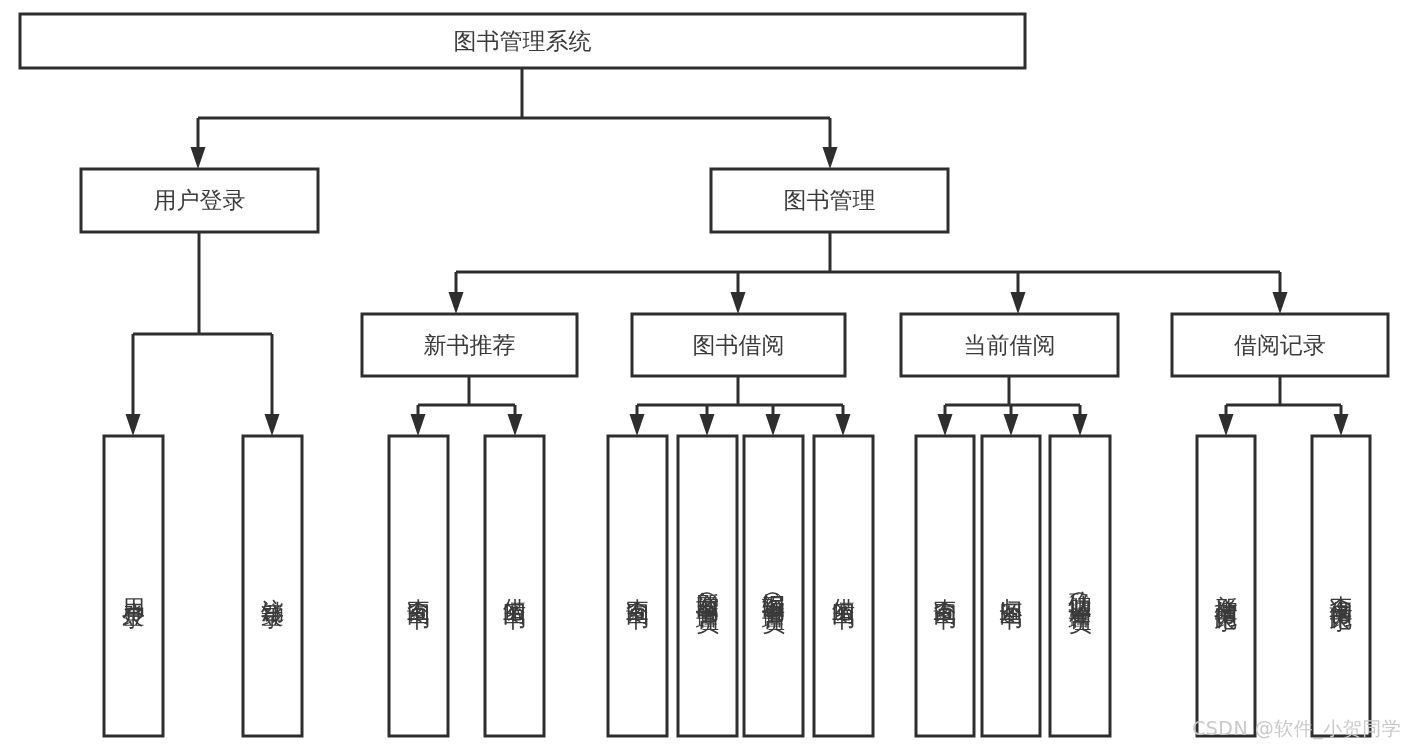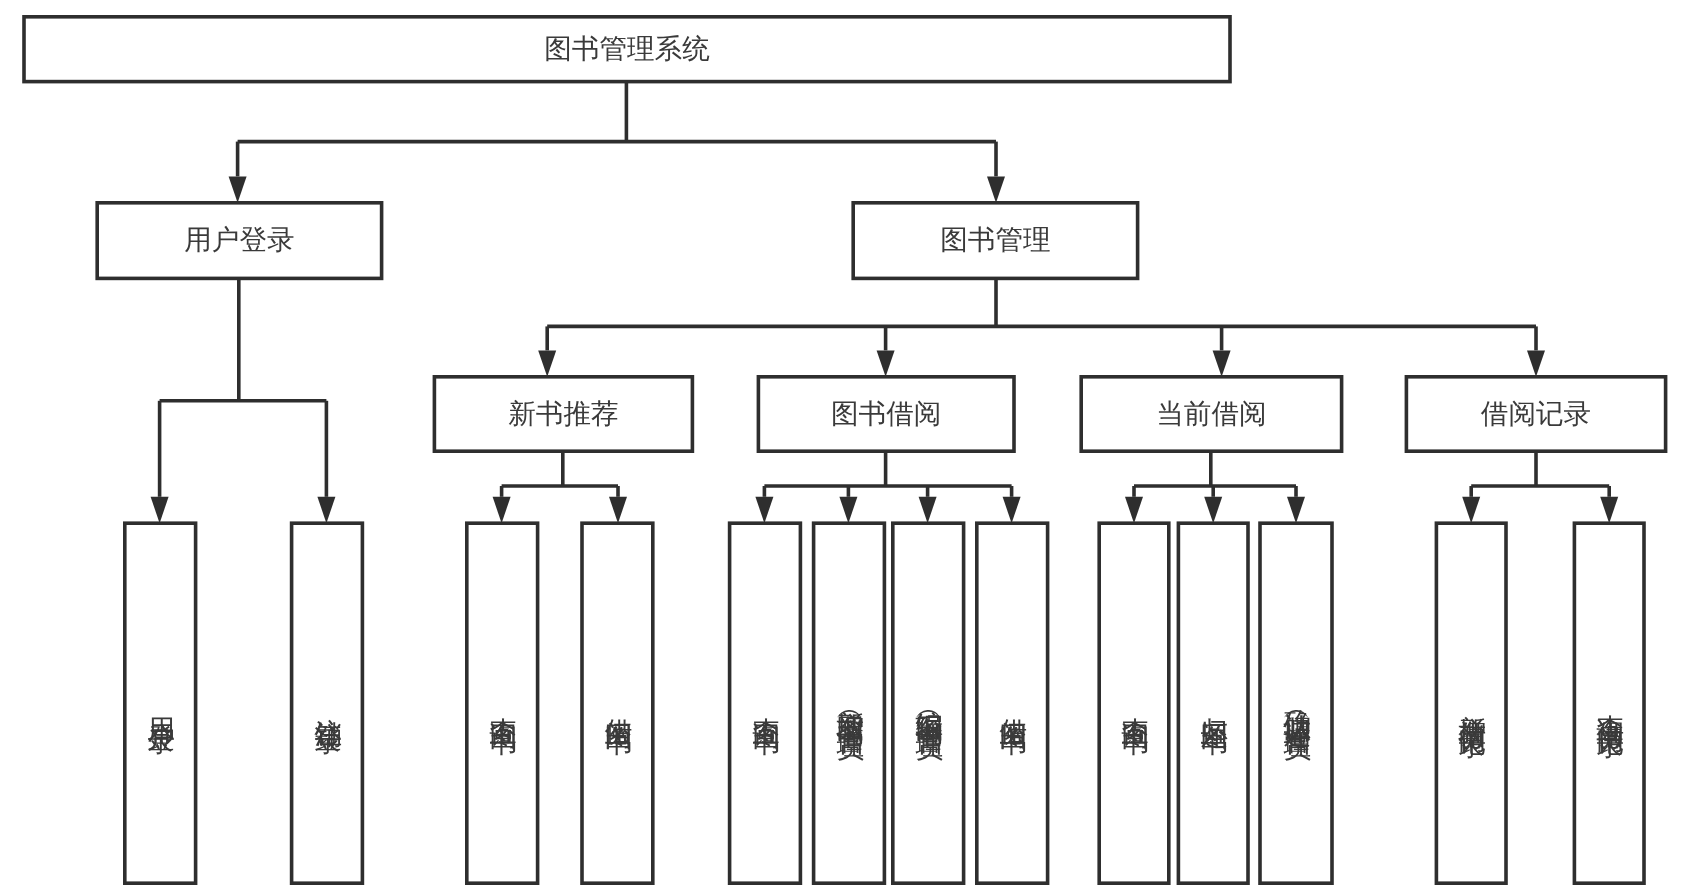--- a/index.html
+++ b/index.html
@@ -185,13 +185,14 @@
       <div class="node-label-v" style="left: 608px; top: 436px; width: 59px; height: 300px; display: flex; align-items: center; justify-content: center;">查询图书</div>
       <div class="node-label-v" style="left: 678px; top: 436px; width: 59px; height: 300px; display: flex; align-items: center; justify-content: center;">新增图书（管理员）</div>
       <div class="node-label-v" style="left: 744px; top: 436px; width: 59px; height: 300px; display: flex; align-items: center; justify-content: center;">编辑图书（管理员）</div>
       <div class="node-label-v" style="left: 814px; top: 436px; width: 59px; height: 300px; display: flex; align-items: center; justify-content: center;">借阅图书</div>
       <div class="node-label-v" style="left: 916px; top: 436px; width: 58px; height: 300px; display: flex; align-items: center; justify-content: center;">查询图书</div>
       <div class="node-label-v" style="left: 982px; top: 436px; width: 58px; height: 300px; display: flex; align-items: center; justify-content: center;">归还图书</div>
       <div class="node-label-v" style="left: 1050px; top: 436px; width: 60px; height: 300px; display: flex; align-items: center; justify-content: center;">确认归还（管理员）</div>
       <div class="node-label-v" style="left: 1197px; top: 436px; width: 58px; height: 300px; display: flex; align-items: center; justify-content: center;">新增借阅记录</div>
       <div class="node-label-v" style="left: 1312px; top: 436px; width: 58px; height: 300px; display: flex; align-items: center; justify-content: center;">查询借阅记录</div>
     </div>
+  <div class="watermark" style="left: 1192px; top: 716px;">CSDN @软件_小贺同学</div>
 </div>
 
 </body></html>

